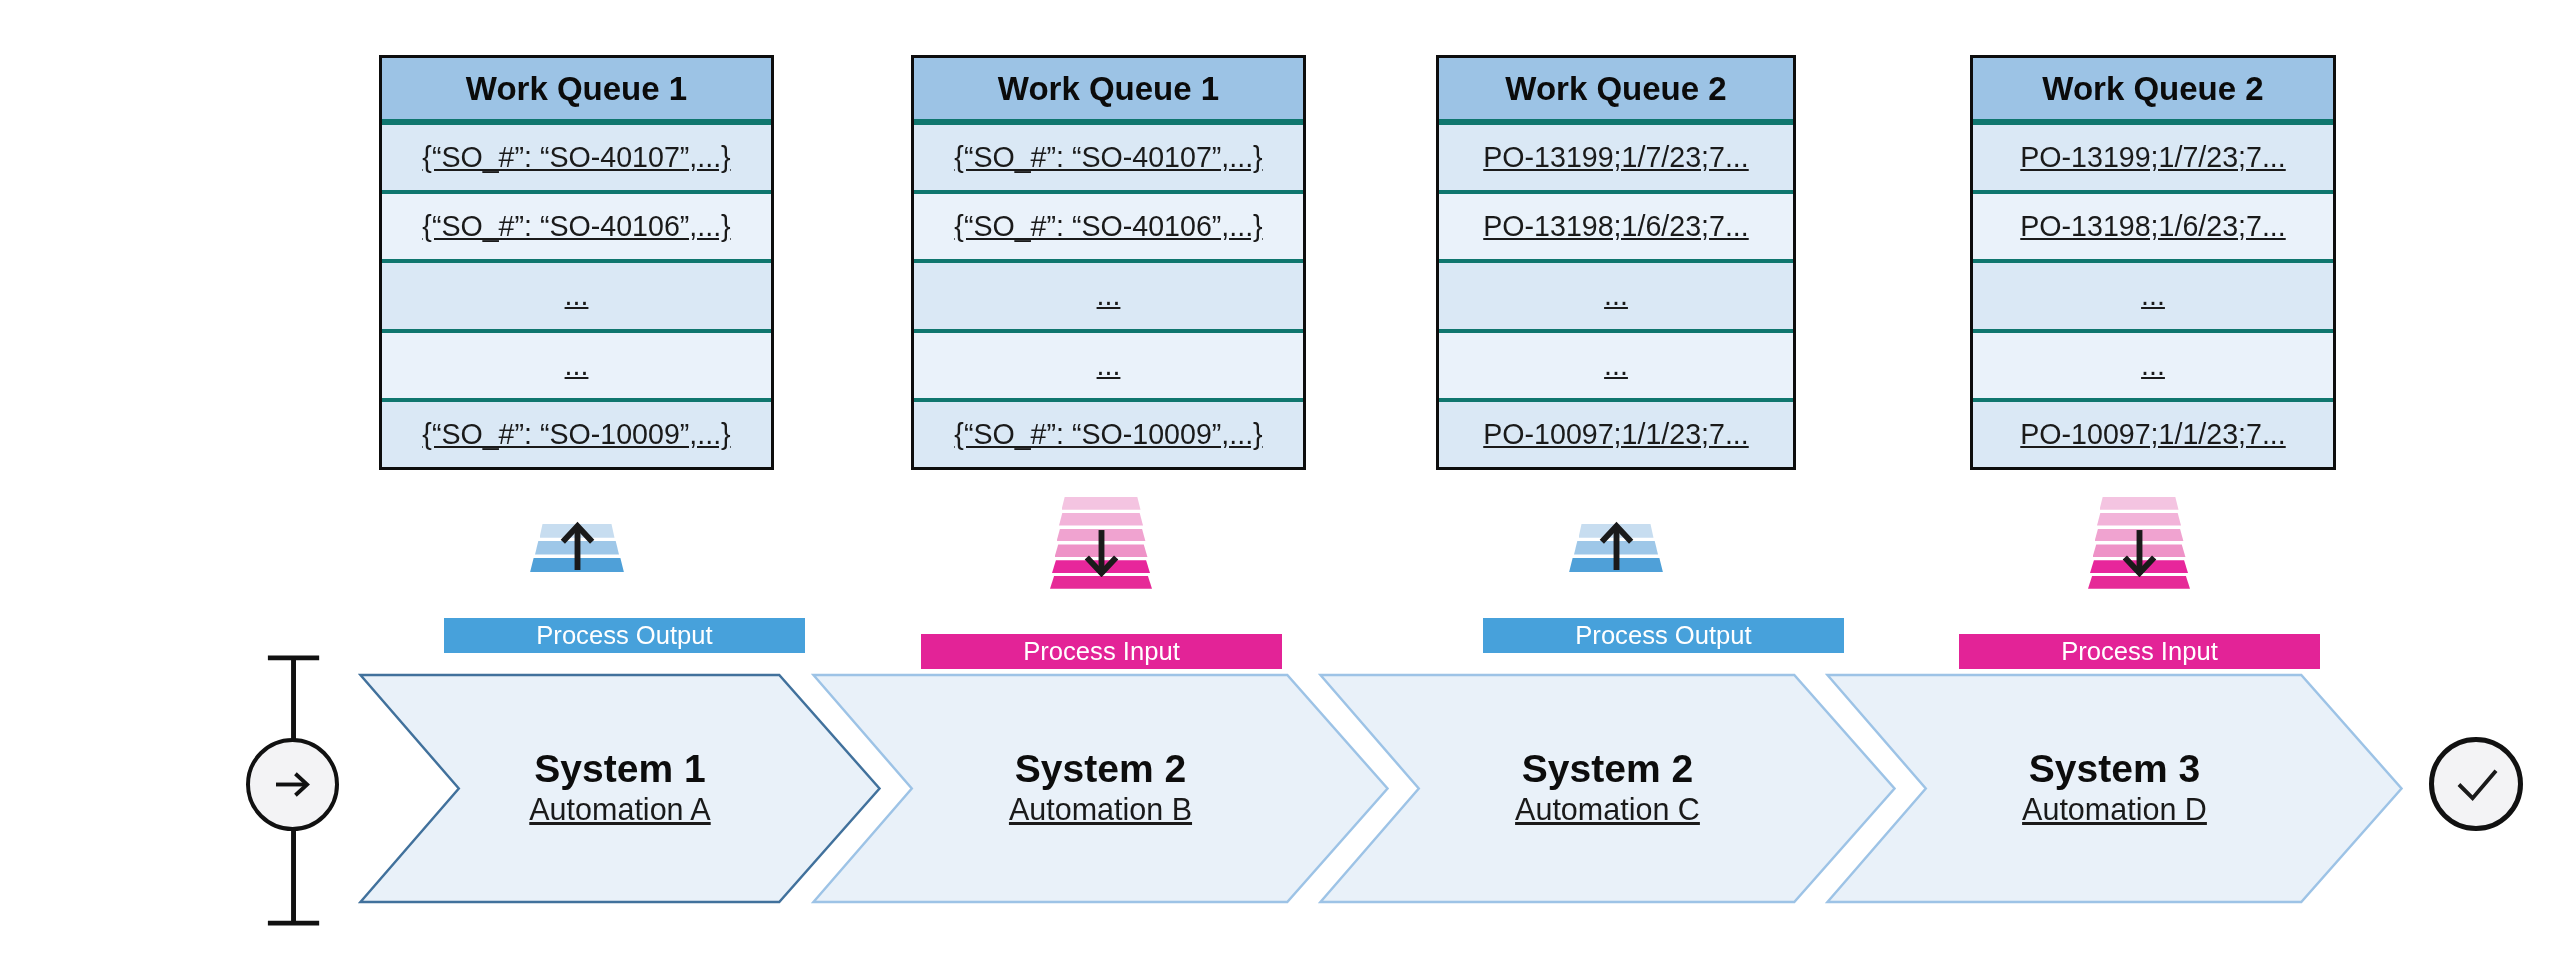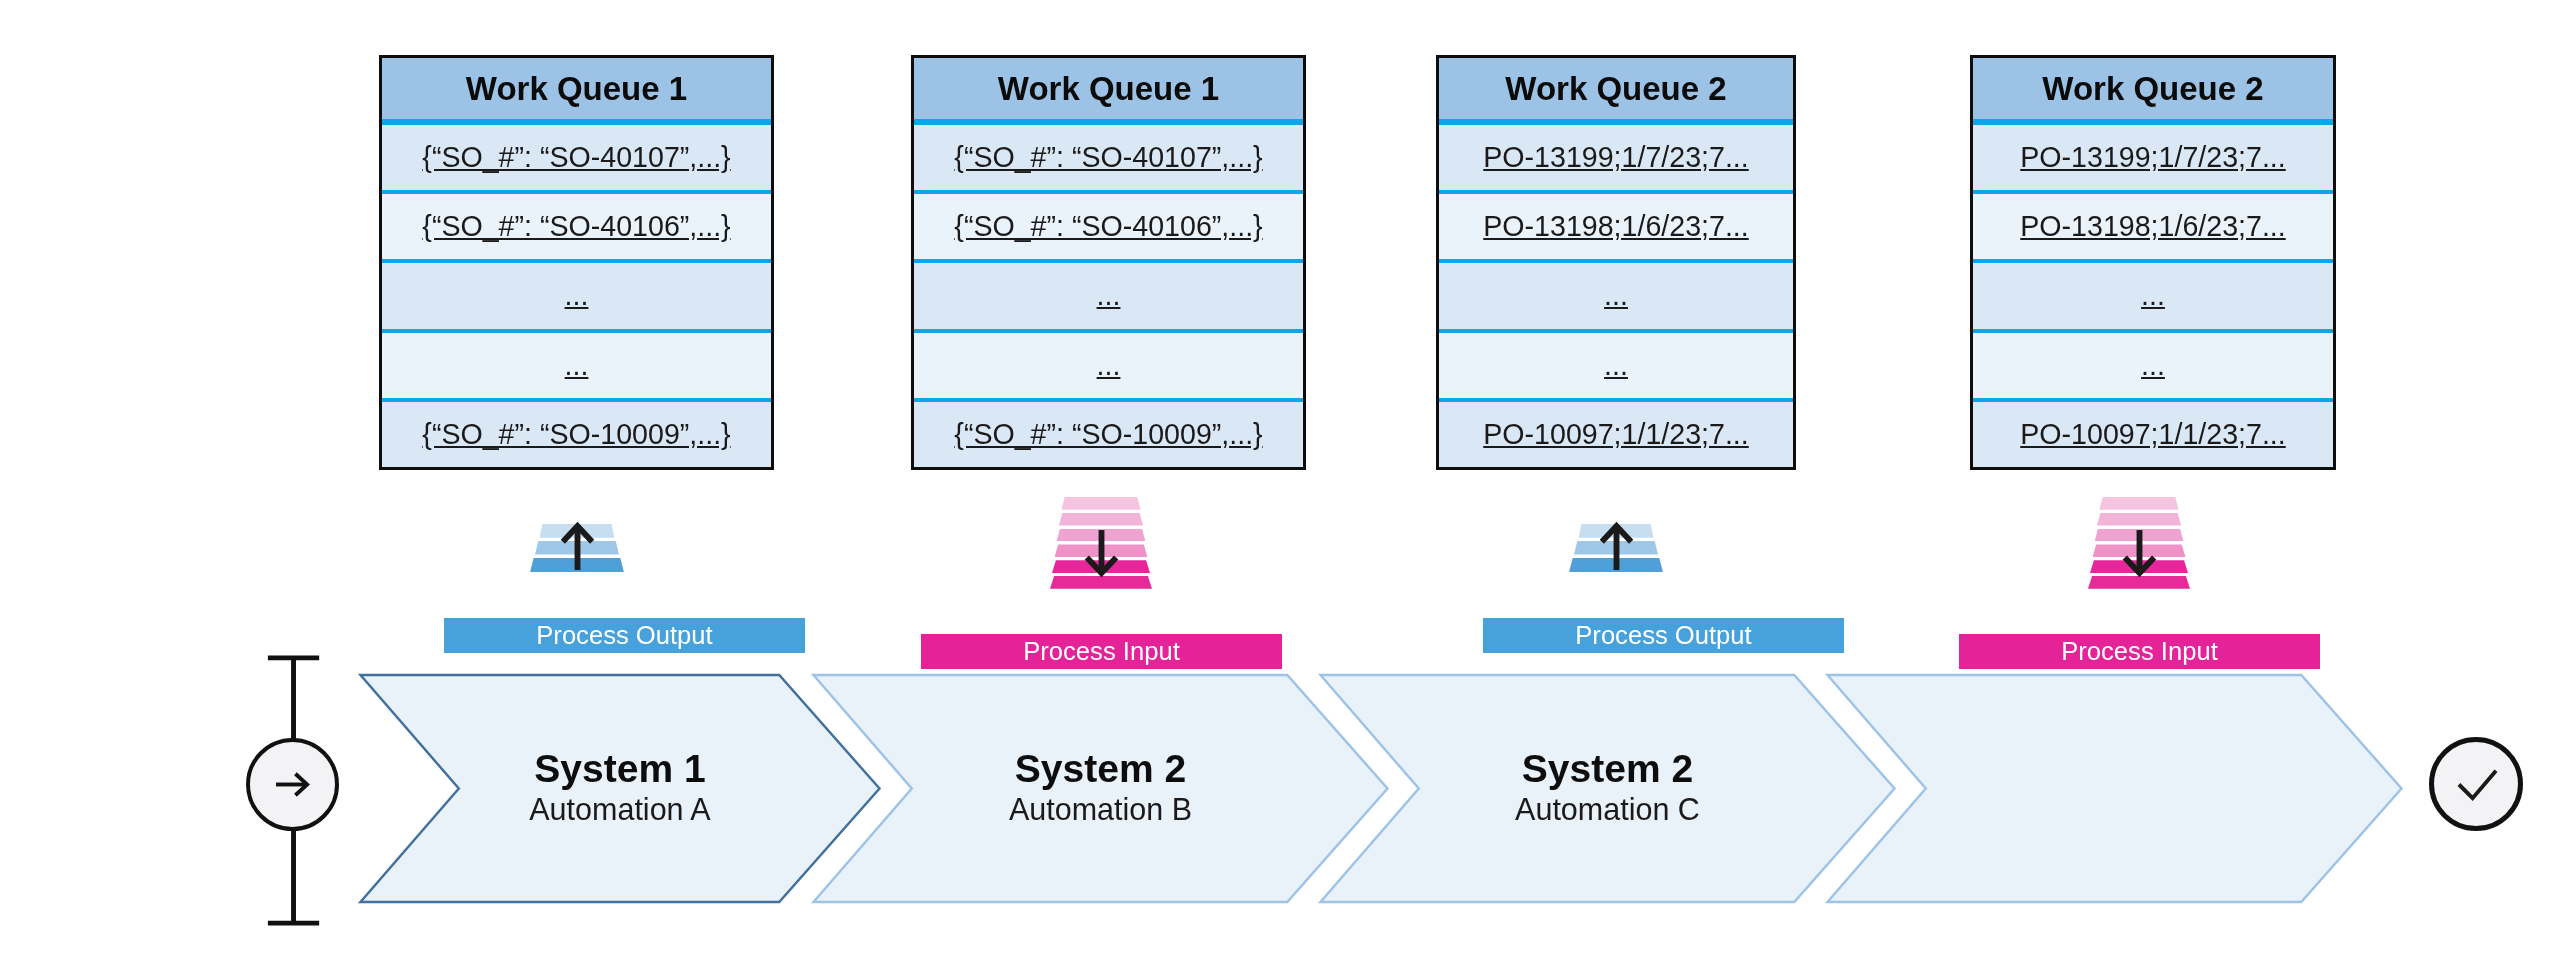--- a/index.html
+++ b/index.html
@@ -1,21 +1,21 @@
 <!DOCTYPE html>
 <html><head>
 <meta charset="utf-8">
 <style>
   html,body{margin:0;padding:0;background:#fff;}
   #canvas{position:relative;width:2576px;height:978px;background:#ffffff;overflow:hidden;
           font-family:"Liberation Sans",sans-serif;color:#111;}
 
   
   .queue-table{position:absolute;top:55px;height:415px;box-sizing:border-box;
-               border:3px solid #0d0d0d;background:#0ea5e9;display:flex;flex-direction:column;}
+               border:3px solid #0d0d0d;background:#0f766e;display:flex;flex-direction:column;}
   .qt1{left:379px;width:395px;}
   .qt2{left:911px;width:395px;}
   .qt3{left:1436px;width:360px;}
   .qt4{left:1970px;width:366px;}
   .queue-header{flex:0 0 61px;background:#9CC3E5;display:flex;align-items:center;justify-content:center;
                 font-weight:bold;font-size:33px;color:#0b0b0b;}
   .queue-row{flex:1;display:flex;align-items:center;justify-content:center;
              font-size:28.6px;color:#1a1a1a;margin-top:3.9px;white-space:nowrap;text-decoration:underline;}
   .queue-row.first{margin-top:5.9px;}
   .row-a{background:#DAE8F5;}
@@ -30,21 +30,21 @@
   .bar{position:absolute;top:618px;height:35px;width:361px;display:flex;align-items:center;
        justify-content:center;color:#ffffff;font-size:25.6px;}
   .bar-output{background:#47A1DB;margin-left:48px;}
   .bar-input{background:#E32397;margin-top:16px;}
 
   
   .chev{position:absolute;top:673px;height:231px;}
   .chev-label{position:absolute;top:673px;height:231px;display:flex;flex-direction:column;
               justify-content:center;align-items:center;text-align:center;}
   .sys{font-weight:bold;font-size:39px;color:#0d0d0d;line-height:41px;}
-  .auto{font-size:30.5px;color:#1a1a1a;line-height:41px;}
+  .auto{font-size:30.5px;color:#1a1a1a;line-height:41px;text-decoration:underline;}
 
   
   .end-label{position:absolute;left:27.6px;top:739px;width:222px;text-align:center;
              font-size:29.6px;line-height:41px;color:#111;}
   .endpoint-circle{position:absolute;box-sizing:border-box;border-radius:50%;
                    background:#F3F3F5;display:flex;align-items:center;justify-content:center;}
   .start-circle{left:246px;top:738px;width:93px;height:93px;border:4.9px solid #111;}
   .finish-circle{left:2429px;top:737px;width:94px;height:94px;border:5.9px solid #111;}
 </style>
 </head>
@@ -157,20 +157,24 @@
     <div class="auto">Automation A</div>
   </div>
   <div class="chev-label" style="left:811px;width:579px;">
     <div class="sys">System 2</div>
     <div class="auto">Automation B</div>
   </div>
   <div class="chev-label" style="left:1318px;width:579px;">
     <div class="sys">System 2</div>
     <div class="auto">Automation C</div>
   </div>
+  <div class="chev-label" style="left:1825px;width:579px;">
+    <div class="sys">System 3</div>
+    <div class="auto">Automation D</div>
+  </div>
 
 
   <svg style="position:absolute;left:256px;top:650px;" width="79" height="281" viewBox="0 0 80 285">
     <line x1="38" y1="8" x2="38" y2="277" stroke="#111" stroke-width="5"></line>
     <line x1="12" y1="8" x2="64" y2="8" stroke="#111" stroke-width="5"></line>
     <line x1="12" y1="277" x2="64" y2="277" stroke="#111" stroke-width="5"></line>
   </svg>
 
   <div class="endpoint-circle start-circle">
     <svg width="45" height="35" viewBox="0 0 46 36">

